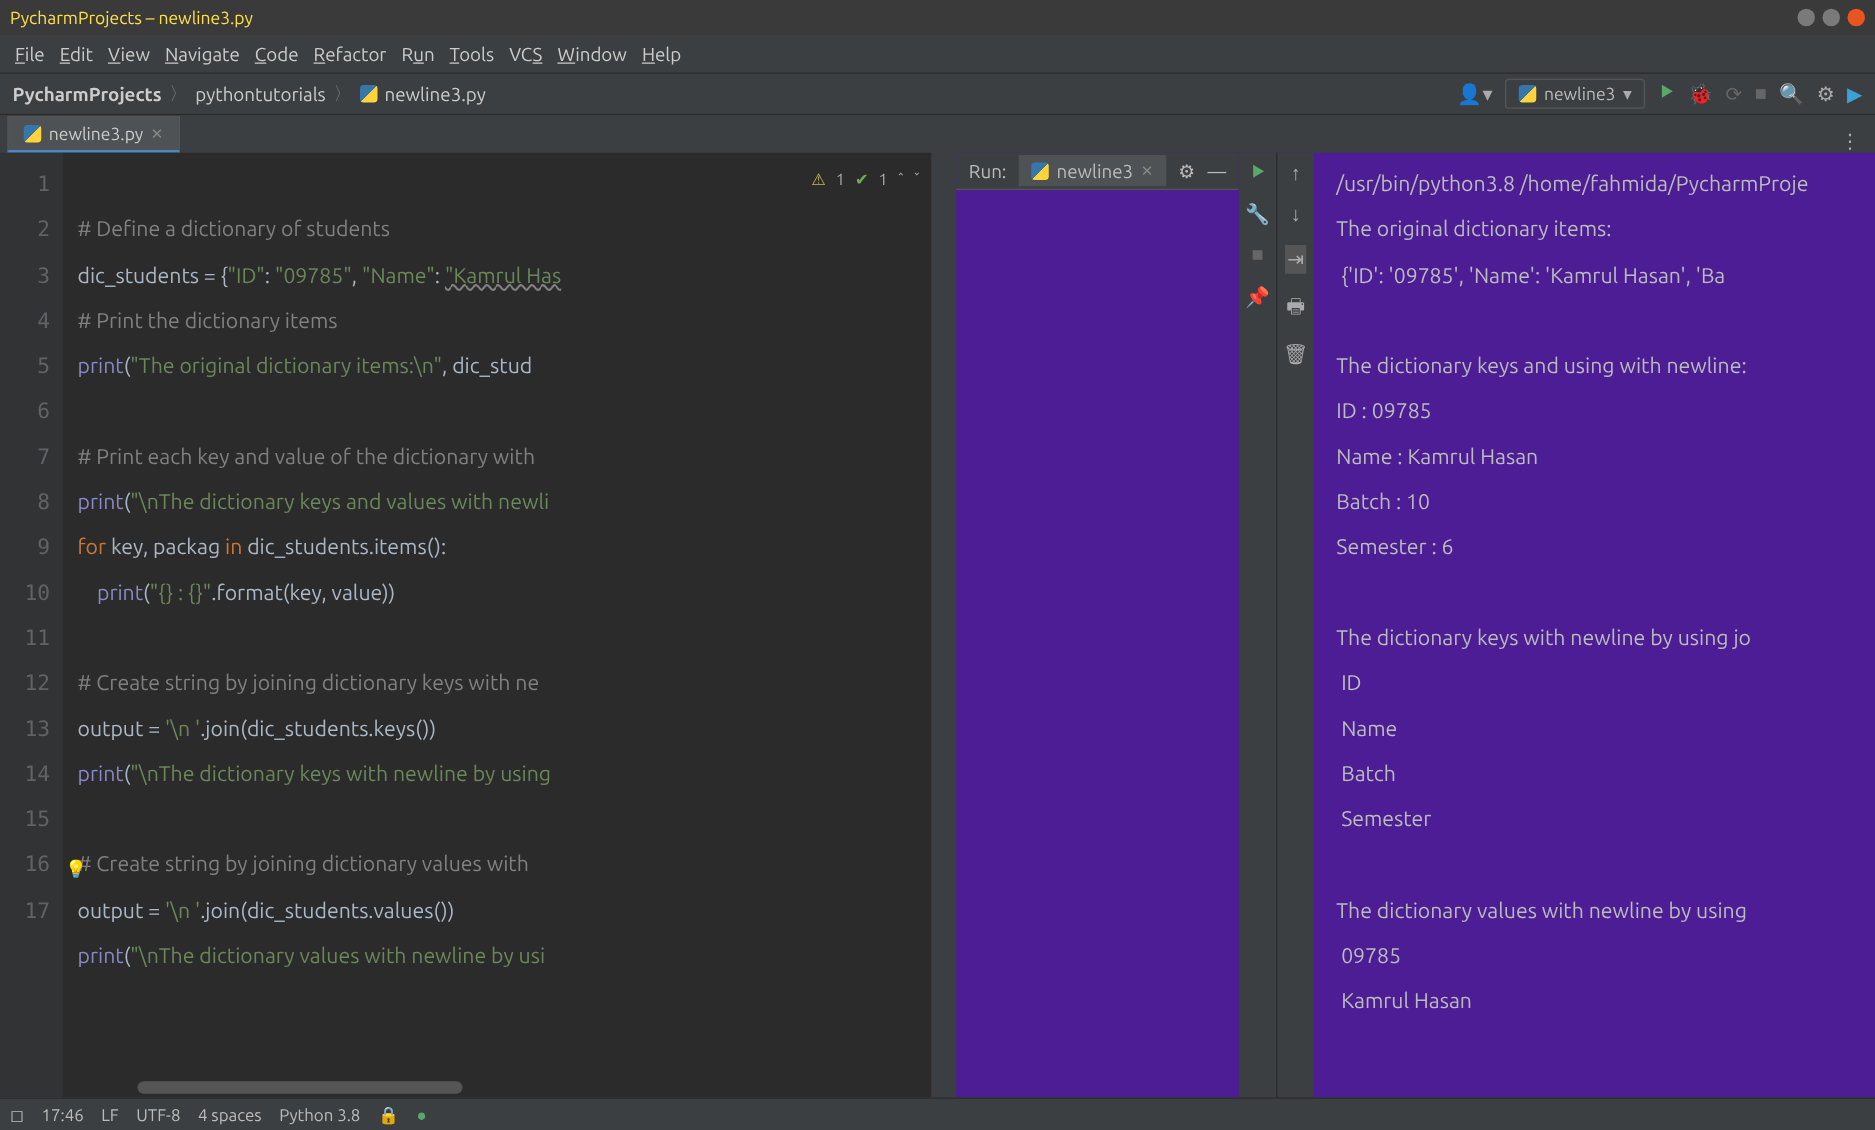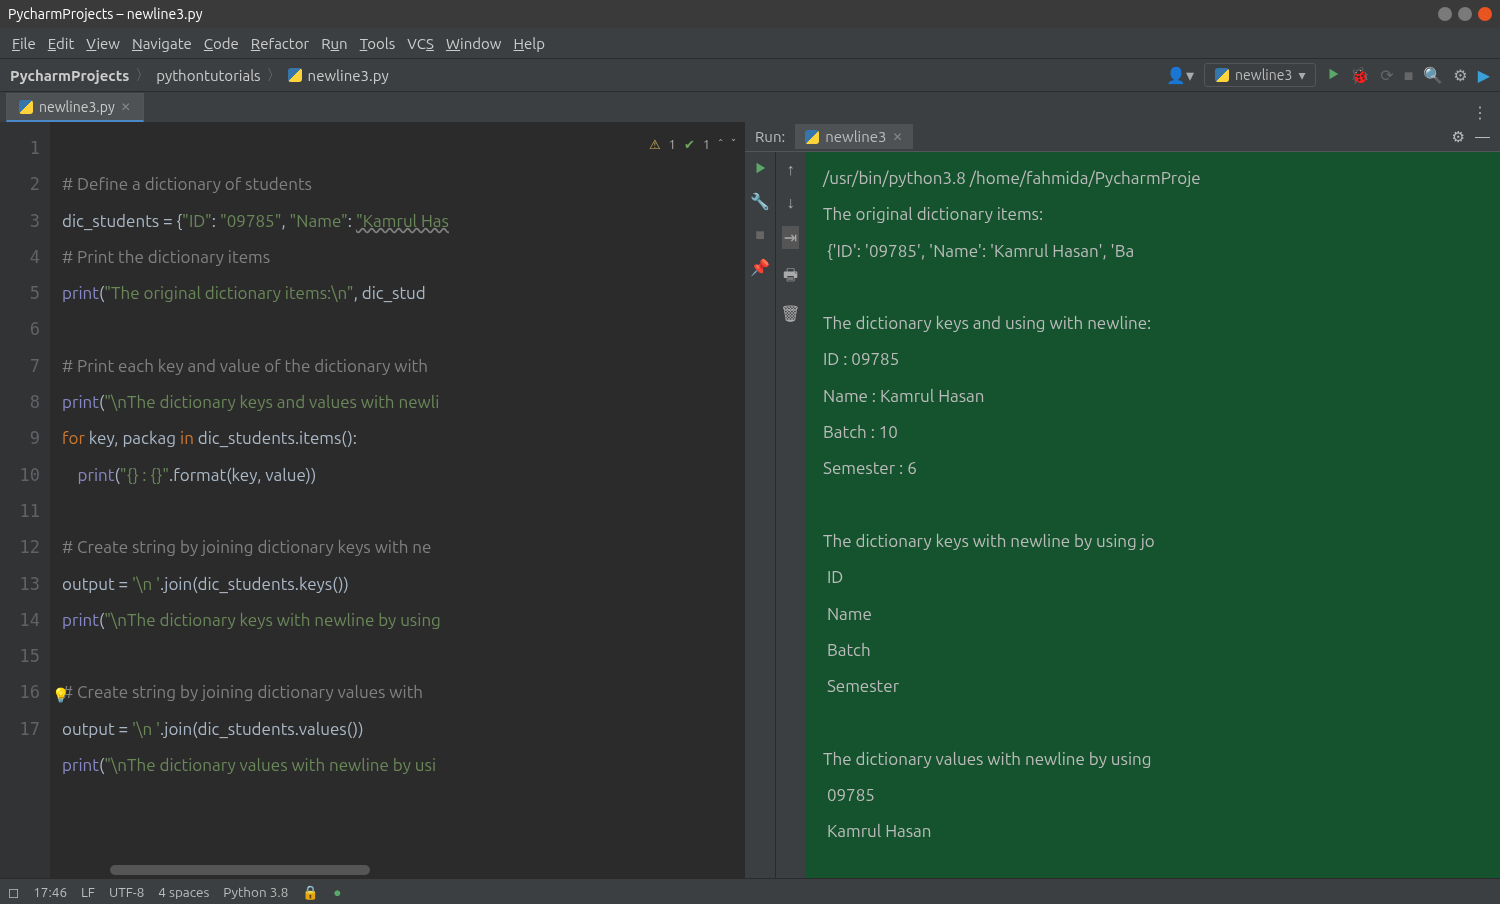--- a/index.html
+++ b/index.html
@@ -1,17 +1,17 @@
 <!DOCTYPE html>
 <html><head>
 <meta charset="utf-8">
 <style>
 * { margin:0; padding:0; box-sizing:border-box; font-family:"Ubuntu",sans-serif; }
 body { background:#3c3f41; color:#bbb; width:1500px; height:904px; overflow:hidden; display:flex; flex-direction:column; }
-.titlebar { height:28px; background:#3a3a3a; display:flex; align-items:center; padding:0 8px; color:#ffffff; font-size:14px; }
+.titlebar { height:28px; background:#3a3a3a; display:flex; align-items:center; padding:0 8px; color:#fde047; font-size:14px; }
 .titlebar .wc { margin-left:auto; display:flex; gap:6px; }
 .wc span { width:14px; height:14px; border-radius:50%; display:inline-block; }
 .wc .min{background:#7a7a7a;} .wc .max{background:#7a7a7a;} .wc .close{background:#e95420;}
 .menubar { height:30px; background:#3c3f41; display:flex; align-items:center; padding:0 8px; gap:4px; font-size:15px; color:#ccc; }
 .menubar span { padding:2px 4px; cursor:pointer; }
 .menubar span u{text-decoration:underline;}
 .navbar { height:34px; background:#3c3f41; border-top:1px solid #2b2b2b; border-bottom:1px solid #2b2b2b; display:flex; align-items:center; padding:0 10px;gap:48px; }
 .breadcrumb { display:flex; align-items:center; gap:6px; color:#ccc; font-size:15px; }
 .breadcrumb .sep{color:#777;}
 .nav-right { margin-left:auto; display:flex; align-items:center; gap:10px; }
@@ -20,21 +20,21 @@
 .tab { background:#4e5254; padding:5px 12px; border-top:1px solid #555; border-left:1px solid #555; border-right:1px solid #555; display:flex; align-items:center; gap:6px; font-size:14px; color:#ccc; border-bottom:2px solid #4a88c7; }
 .tab .x{color:#888; font-size:12px;}
 .tabs .more{margin-left:auto; padding:0 12px; color:#aaa;}
 .main { flex:1; display:flex; overflow:hidden; }
 .editor { width:745px; display:flex; border-right:1px solid #2b2b2b; position:relative; }
 .gutter { width:50px; background:#313335; color:#606366; font-family:"DejaVu Sans Mono",monospace; font-size:17px; text-align:right; padding:8px 10px 0 0; line-height:36.3px; }
 .code { flex:1; background:#2b2b2b; font-family:"DejaVu Sans Mono",monospace; font-size:17px; padding:8px 0 0 12px; line-height:36.3px; white-space:pre; overflow:hidden; position:relative; color:#a9b7c6;}
 .c-comment{color:#808080;} .c-kw{color:#cc7832;} .c-str{color:#6a8759;} .c-builtin{color:#8888c6;}
 .code .insp{position:absolute; top:4px; right:8px; color:#aaa; font-size:13px; display:flex; gap:8px; align-items:center;}
 .insp .warn{color:#c9b35e;} .insp .ok{color:#6fa85e;}
-.runpanel { flex:1; display:flex; flex-direction:column; background:#14532d; }
+.runpanel { flex:1; display:flex; flex-direction:row; background:#4c1d95;margin-left:20px; }
 .runhdr { height:30px; background:#3c3f41; display:flex; align-items:center; padding:0 10px; gap:10px; color:#bbb; font-size:15px; border-bottom:1px solid #555;}
 .runhdr .rtab{ background:#4e5254; padding:4px 10px; display:flex; gap:6px; align-items:center; }
 .runhdr .rtab .x{color:#888; font-size:12px;}
 .runhdr .gear{margin-left:auto;}
 .runbody { flex:1; display:flex; }
 .runtool { width:30px; background:#3c3f41; display:flex; flex-direction:column; align-items:center; padding-top:8px; gap:14px; }
 .runtool2 { width:30px; background:#3c3f41; display:flex; flex-direction:column; align-items:center; padding-top:8px; gap:14px; border-left:1px solid #2b2b2b;}
 .console { flex:1; font-family:"DejaVu Sans Mono",monospace; font-size:17px; line-height:36.3px; padding:8px 0 0 18px; color:#bbb; white-space:pre; overflow:hidden;}
 .statusbar { height:26px; background:#3c3f41; border-top:1px solid #2b2b2b; display:flex; align-items:center; padding:0 8px; font-size:13.5px; color:#bbb; gap:14px;}
 .statusbar .msg{flex:1; white-space:nowrap; overflow:hidden;}

